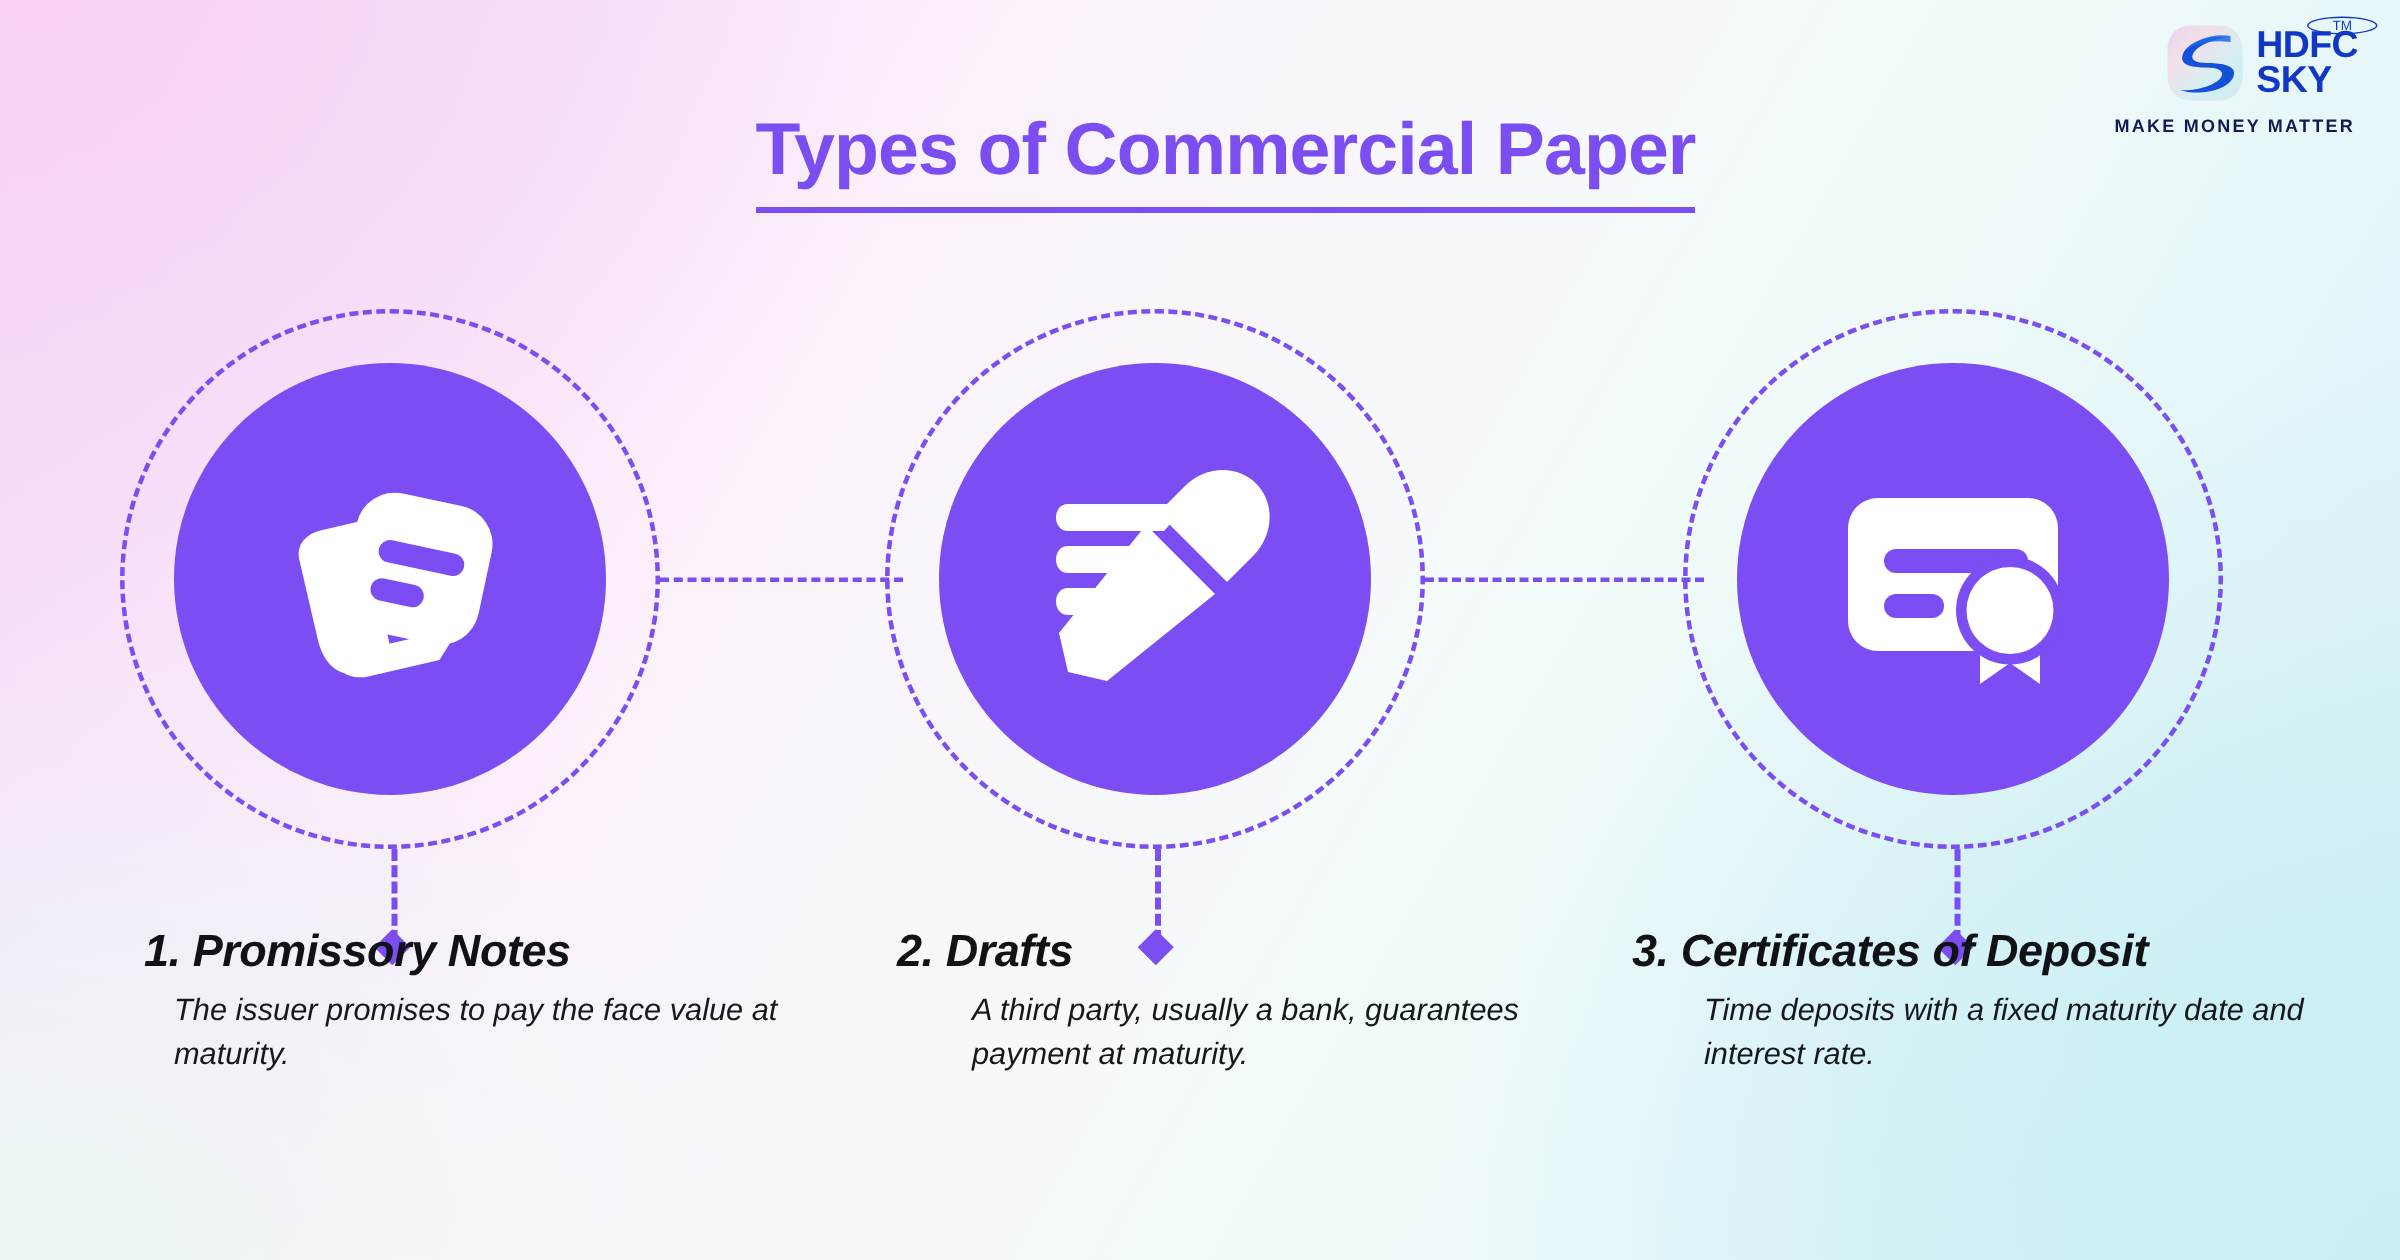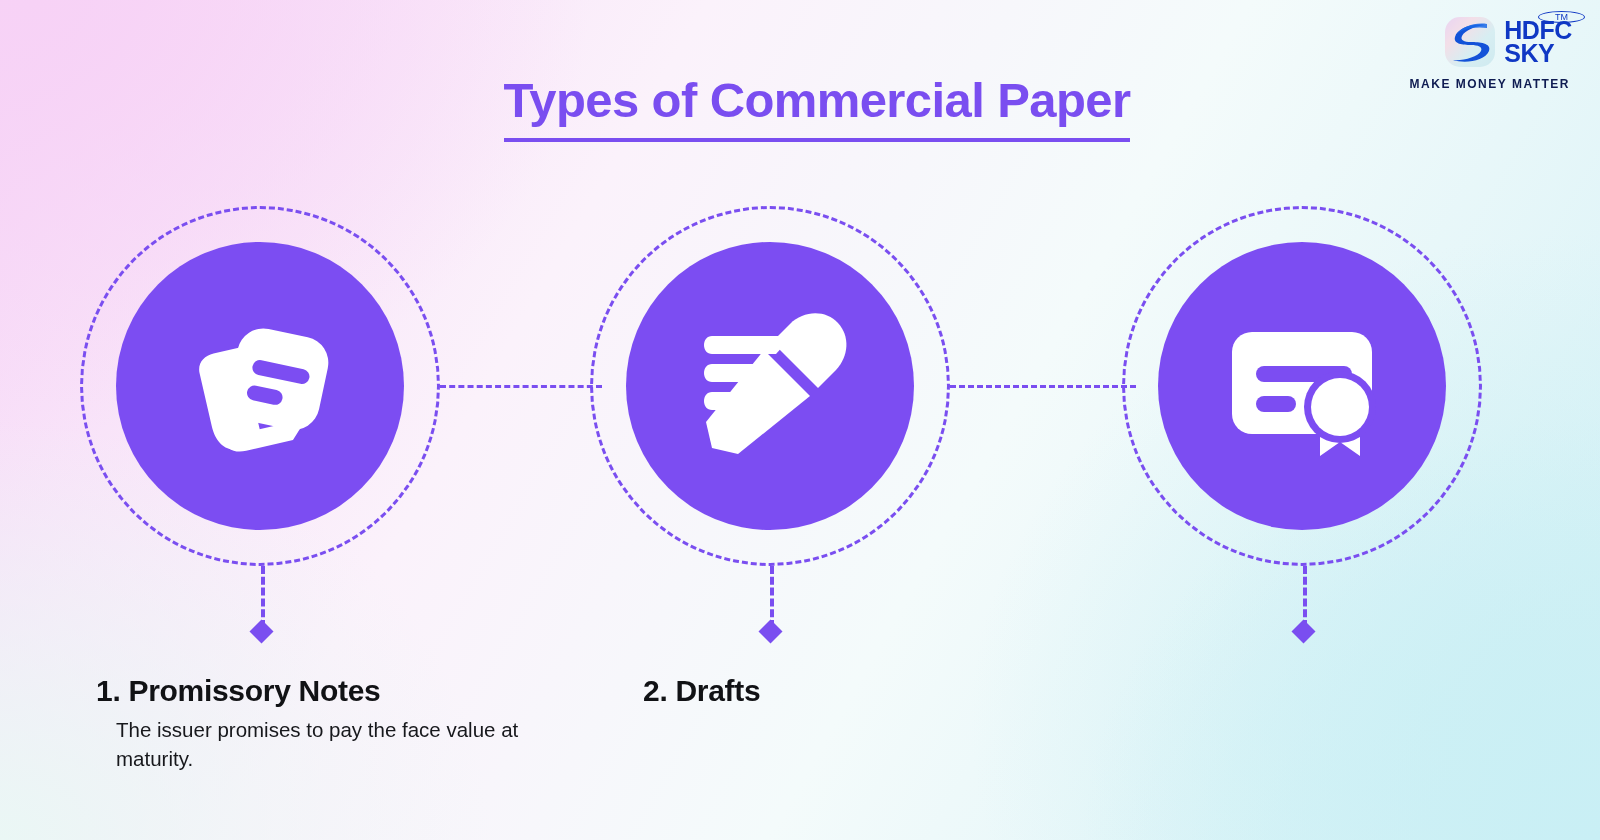--- a/index.html
+++ b/index.html
@@ -149,23 +149,23 @@
     height: 17px;
     background: #7a4ef0;
     transform: rotate(45deg);
     top: 623px;
   }
   .v1 { left: 261px; }  .d1 { left: 253px; }
   .v2 { left: 770px; }  .d2 { left: 762px; }
   .v3 { left: 1303px; } .d3 { left: 1295px; }
 
   
-  .caption { position: absolute; top: 674px; }
+  .caption { position: absolute; top: 618px; font-style: italic; }
   .caption.p1 { left: 96px;   width: 450px; }
-  .caption.p2 { left: 598px;  width: 450px; margin-left: 45px; }
+  .caption.p2 { left: 598px;  width: 450px; }
   .caption.p3 { left: 1088px; width: 470px; }
 
   .cap-title {
     font-size: 30px;
     font-weight: bold;
     color: #111215;
     letter-spacing: -0.3px;
     white-space: nowrap;
   }
   .cap-desc {
@@ -263,15 +263,20 @@
   <div class="diamond d2"></div>
   <div class="vconn v3"></div>
   <div class="diamond d3"></div>
 
   <div class="caption p1">
     <div class="cap-title">1. Promissory Notes</div>
     <div class="cap-desc">The issuer promises to pay the face value at maturity.</div>
   </div>
   <div class="caption p2">
     <div class="cap-title">2. Drafts</div>
+    <div class="cap-desc">A third party, usually a bank, guarantees payment at maturity.</div>
+  </div>
+  <div class="caption p3">
+    <div class="cap-title">3. Certificates of Deposit</div>
+    <div class="cap-desc">Time deposits with a fixed maturity date and interest rate.</div>
   </div>
 
 </div>
 
 </body></html>

